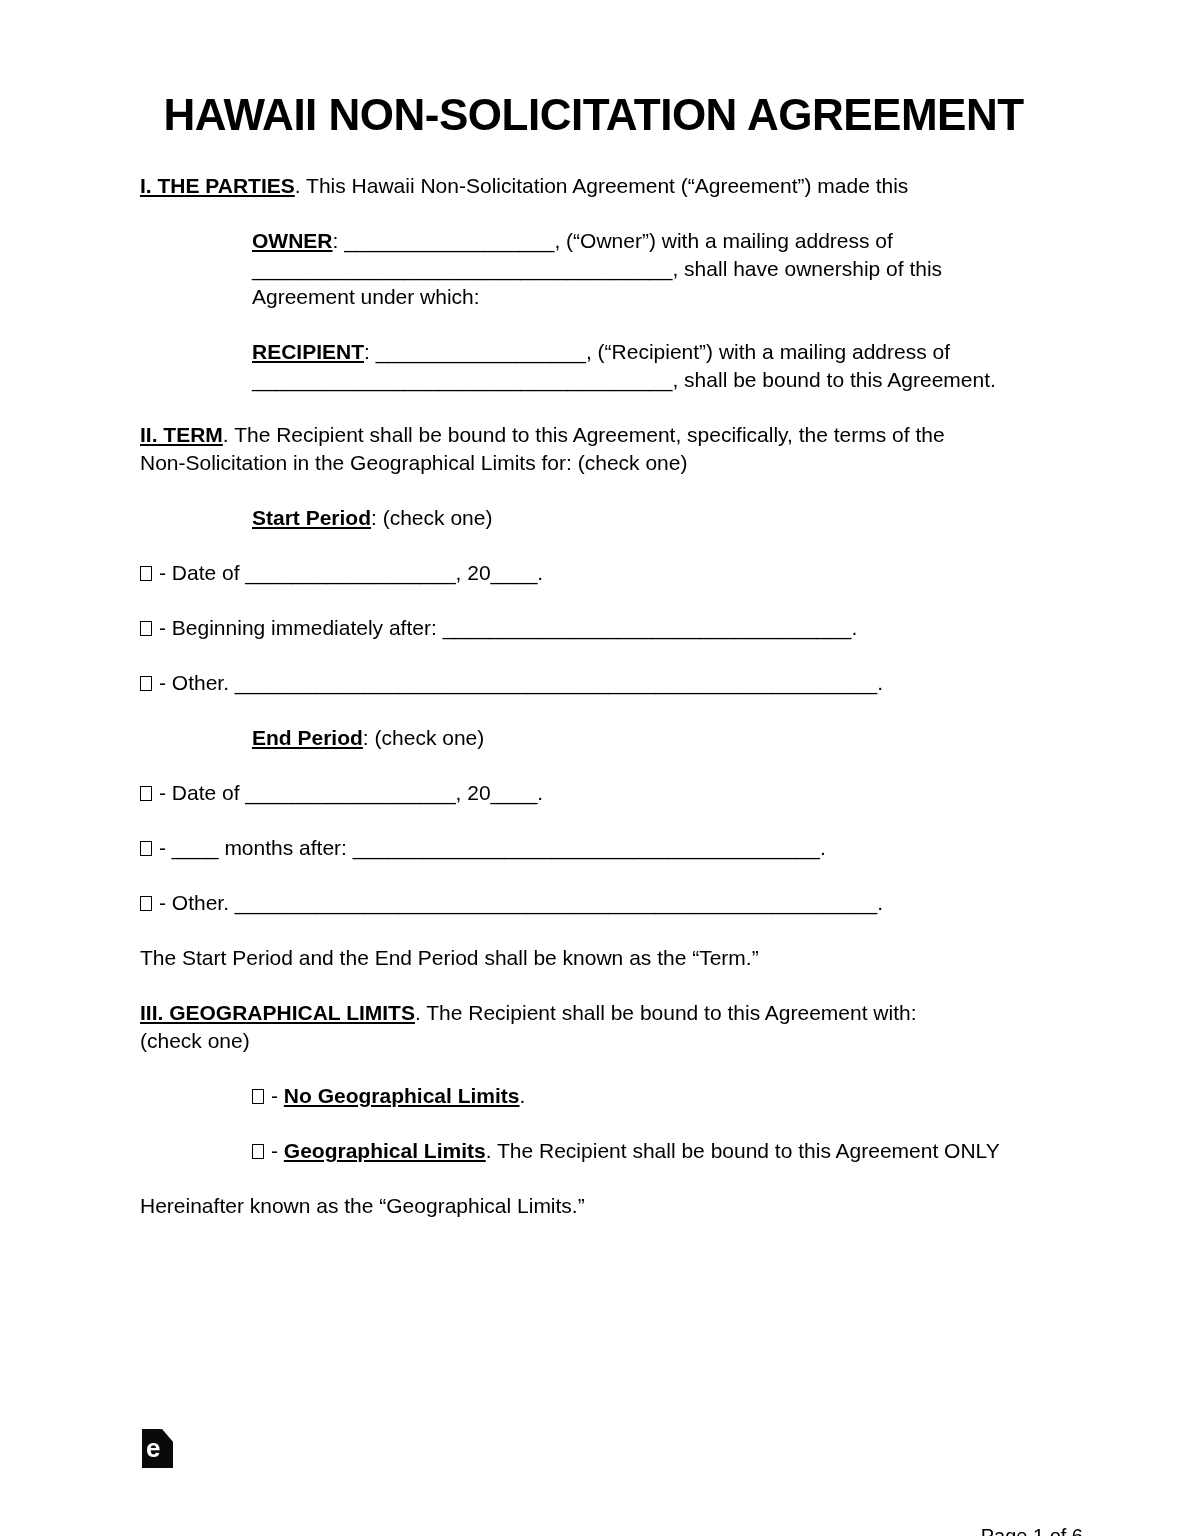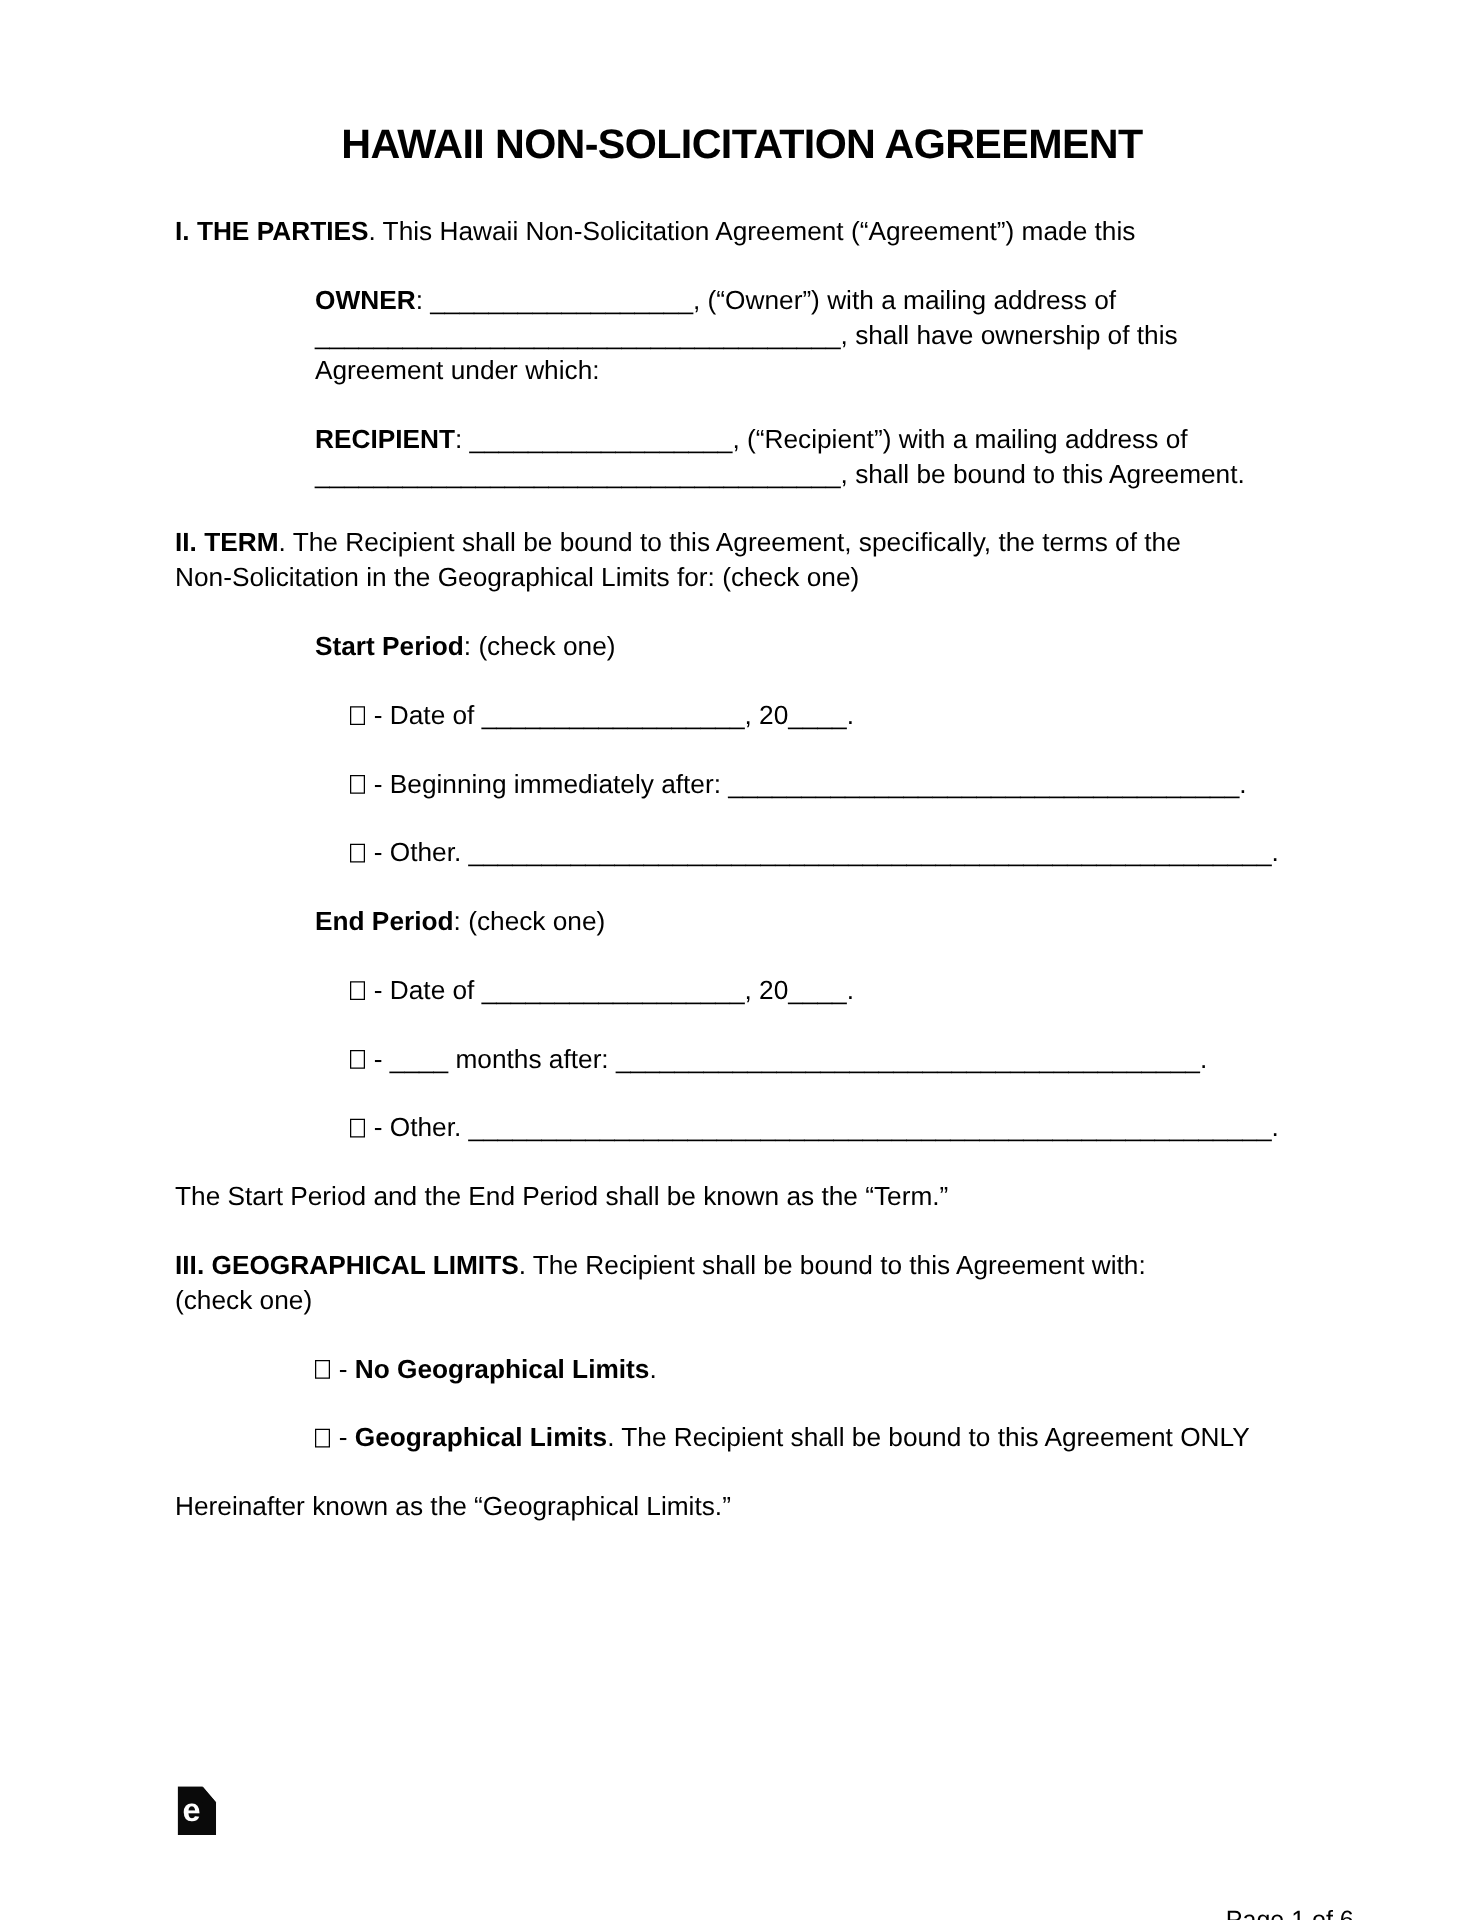--- a/index.html
+++ b/index.html
@@ -3,28 +3,28 @@
 <meta charset="utf-8">
 <style>
   html,body { margin:0; padding:0; background:#ffffff; }
   .page {
     position:relative; width:1187px; height:1536px; background:#ffffff;
     font-family:"Liberation Sans", sans-serif; font-size:21px; line-height:28px;
     color:#000; overflow:hidden;
   }
   .content { position:absolute; left:140px; top:96px; width:907px; }
   .title {
-    font-size:33px; line-height:38px; font-weight:700; text-align:center;
+    font-size:44px; line-height:38px; font-weight:700; text-align:center;
     margin:0 0 38px 0; letter-spacing:-0.5px;
   }
   .para { margin:0 0 27px 0; }
   .line { white-space:nowrap; }
   .ind1 { margin-left:112px; }
-  .ind2 { margin-left:140px; }
-  b { font-weight:700; }
+  .ind2 { }
+  b { font-weight:700;text-decoration:underline; }
   .cbx {
     display:inline-block; width:12px; height:15px; box-sizing:border-box;
     border:1.7px solid #000; background:#fff; margin-right:7px; vertical-align:-1px;
   }
   .logo { position:absolute; left:142px; top:1429px; width:31px; height:39px; }
   .logo-body {
     position:absolute; left:0; top:0; width:100%; height:100%; background:#0a0a0a;
     clip-path:polygon(0 0, 63% 0, 100% 34%, 100% 100%, 0 100%);
   }
   .logo-fold {

